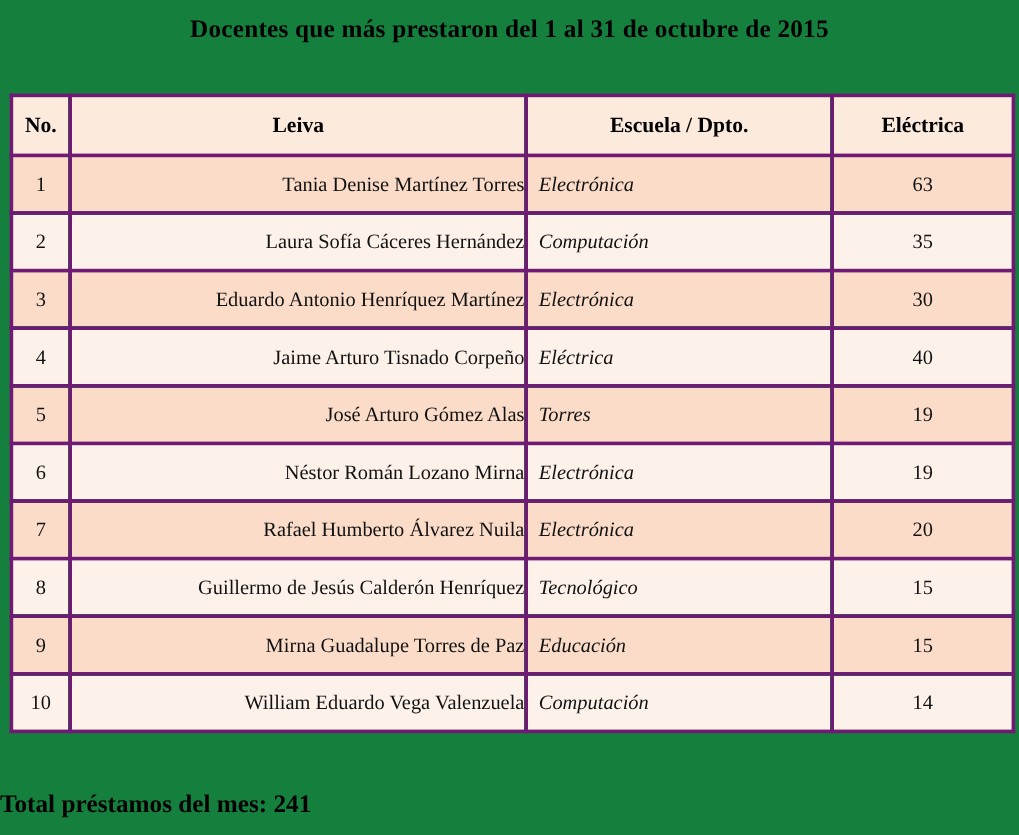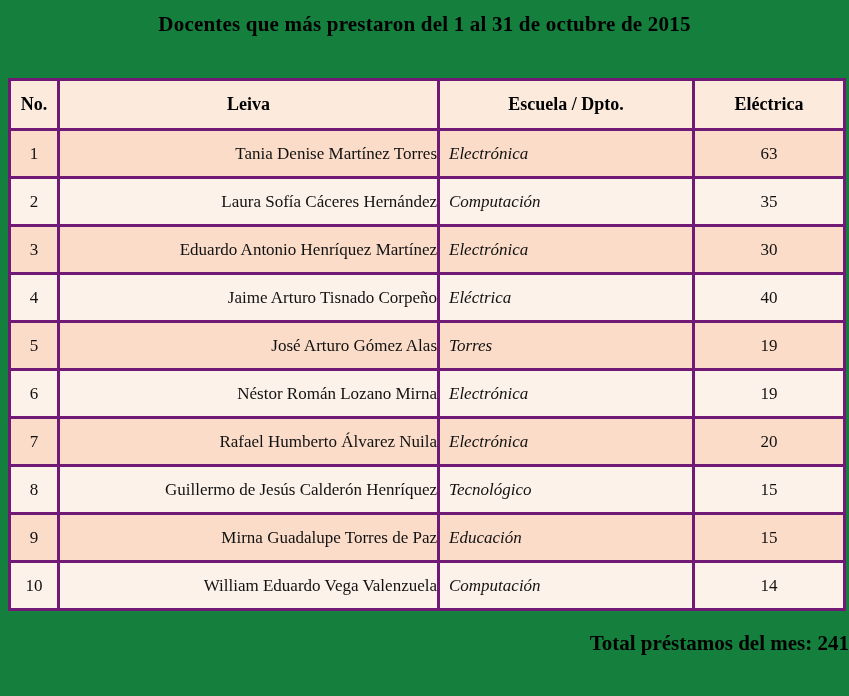--- a/index.html
+++ b/index.html
@@ -55,24 +55,24 @@
   table.loans tbody td { height: 48px; }
   table.loans tbody tr.row-odd  td { background: #fbdcc9; }
   table.loans tbody tr.row-even td { background: #fdf2ea; }
 
   td.cell-no        { text-align: center; font-size: 17px; }
   td.cell-nombre    { text-align: right; padding-left: 10px; }
   td.cell-escuela   { text-align: left; padding-left: 9px; font-style: italic; }
   td.cell-prestamos { text-align: center; font-size: 18px; }
 
   .footer-total {
-    text-align: right;
+    text-align: left;
     font-size: 21px;
     font-weight: bold;
-    margin-top: 20px;
+    margin-top: 47px;
     color: #000000;
   }
 </style>
 </head>
 <body>
 
 <div class="page">
 
   <div class="title-block">
     <div class="title-line">Docentes que más prestaron del 1 al 31 de octubre de 2015</div>

